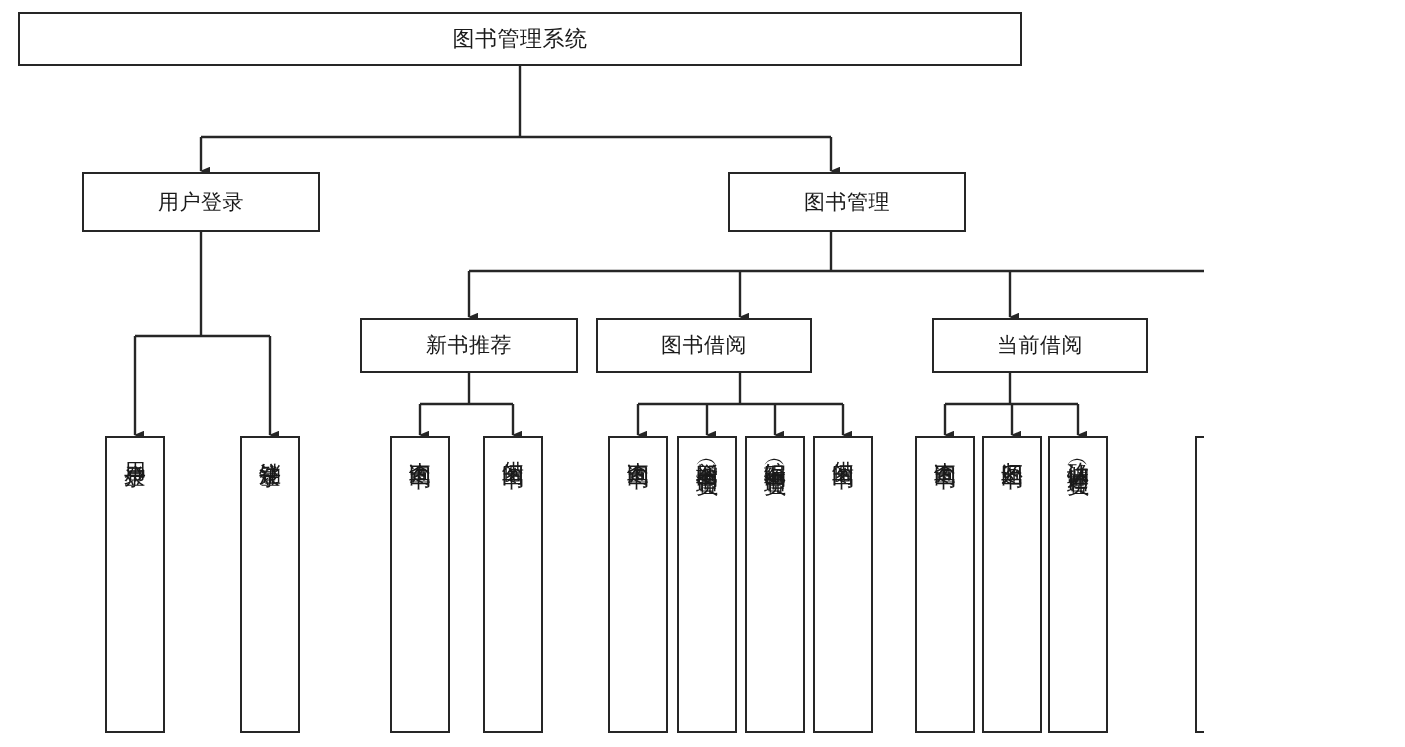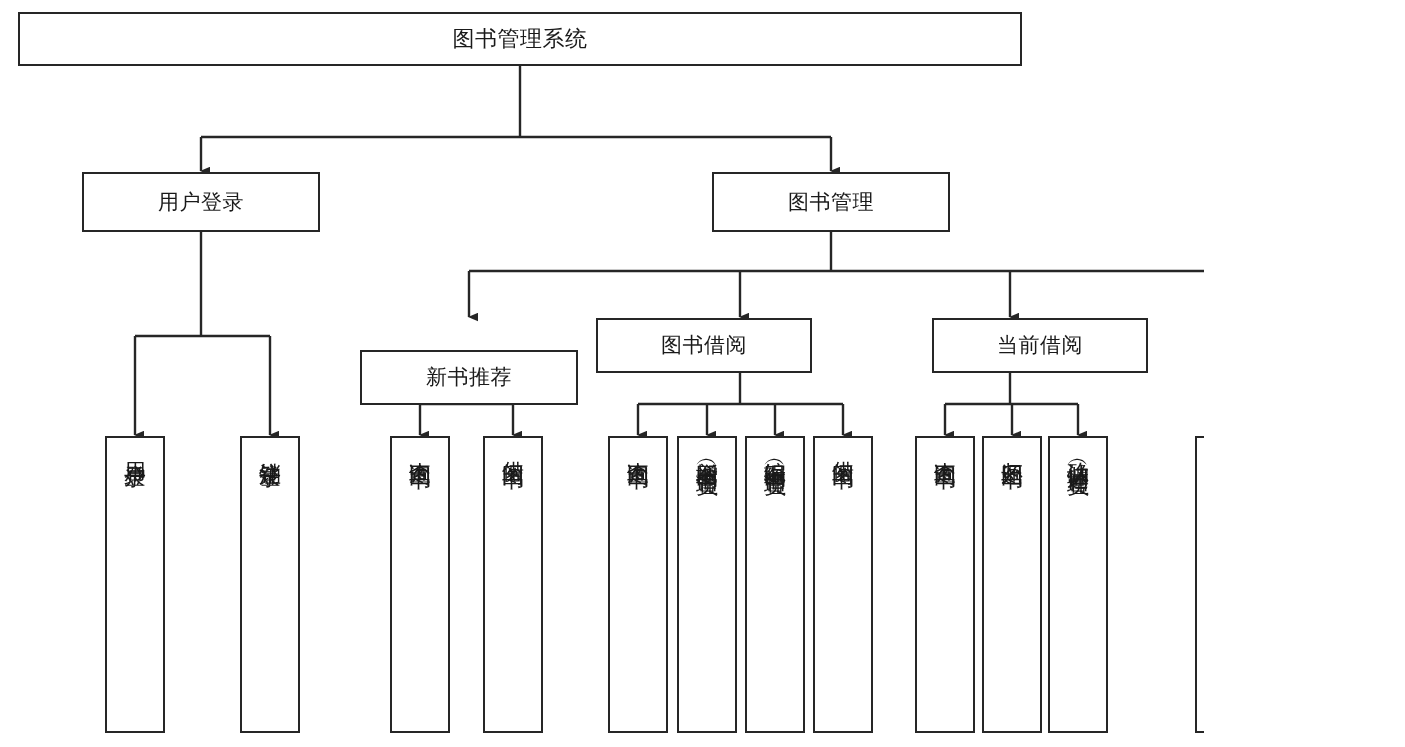--- a/index.html
+++ b/index.html
@@ -123,25 +123,25 @@
       </g>
   </svg>
 
   <div class="node root horiz" style="left: 18px; top: 12px; width: 1004px; height: 54px;">
     <span class="node-label">图书管理系统</span>
   </div>
 
   <div class="node horiz" style="left: 82px; top: 172px; width: 238px; height: 60px;">
     <span class="node-label">用户登录</span>
   </div>
-  <div class="node horiz" style="left: 712px; top: 172px; width: 238px; height: 60px;">
+  <div class="node horiz" style="left: 728px; top: 172px; width: 238px; height: 60px;">
     <span class="node-label">图书管理</span>
   </div>
 
-  <div class="node horiz" style="left: 360px; top: 318px; width: 218px; height: 55px; margin-top: 32px;">
+  <div class="node horiz" style="left: 360px; top: 318px; width: 218px; height: 55px;">
     <span class="node-label">新书推荐</span>
   </div>
   <div class="node horiz" style="left: 596px; top: 318px; width: 216px; height: 55px;">
     <span class="node-label">图书借阅</span>
   </div>
   <div class="node horiz" style="left: 932px; top: 318px; width: 216px; height: 55px; font-family: Liberation Serif, serif;">
     <span class="node-label">当前借阅</span>
   </div>
 
   <div class="node vert" style="left: 105px; top: 436px; width: 60px; height: 297px;">

